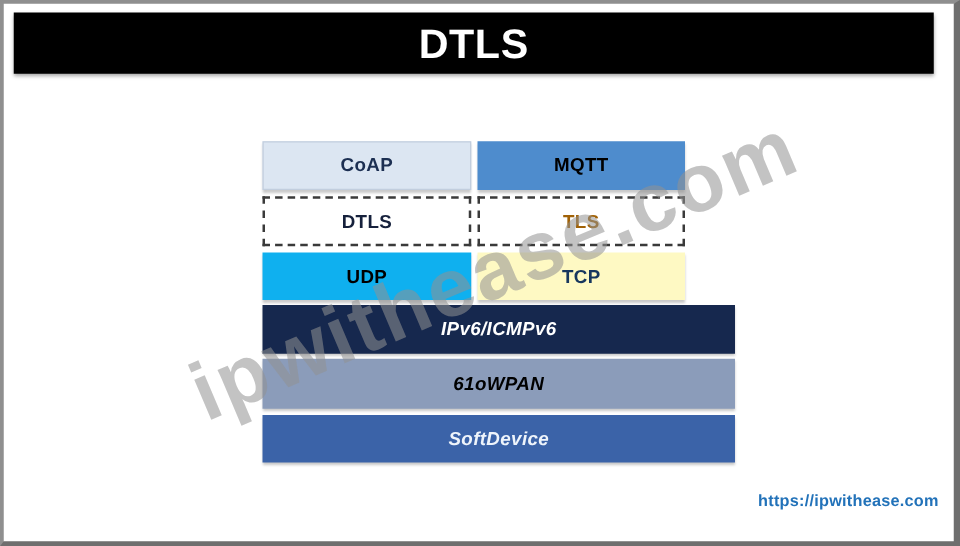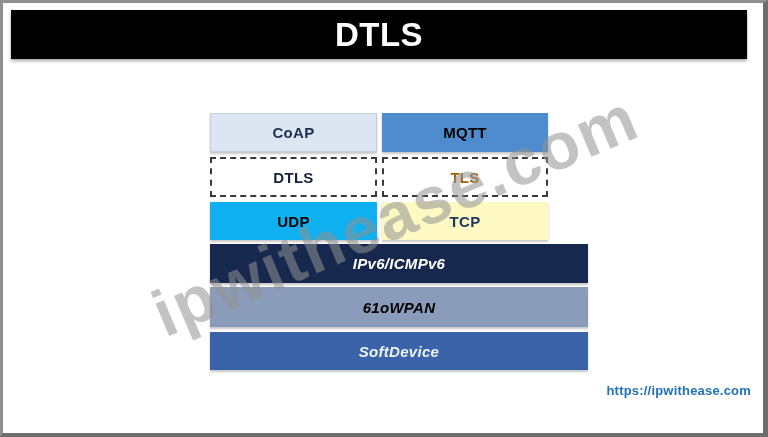--- a/index.html
+++ b/index.html
@@ -67,21 +67,21 @@
     font-weight: bold;
     letter-spacing: 2px;
     white-space: nowrap;
     color: rgba(145,145,145,0.55);
     pointer-events: none;
     z-index: 5;
   }
 
   .footer-link {
     position: absolute;
-    right: 12px; top: 380px;
+    right: 12px; top: 390px;
     font-size: 13px;
     font-weight: bold;
     color: #2272b9;
     text-decoration: none;
     letter-spacing: 0.2px;
   }
 </style>
 </head>
 <body>
 

